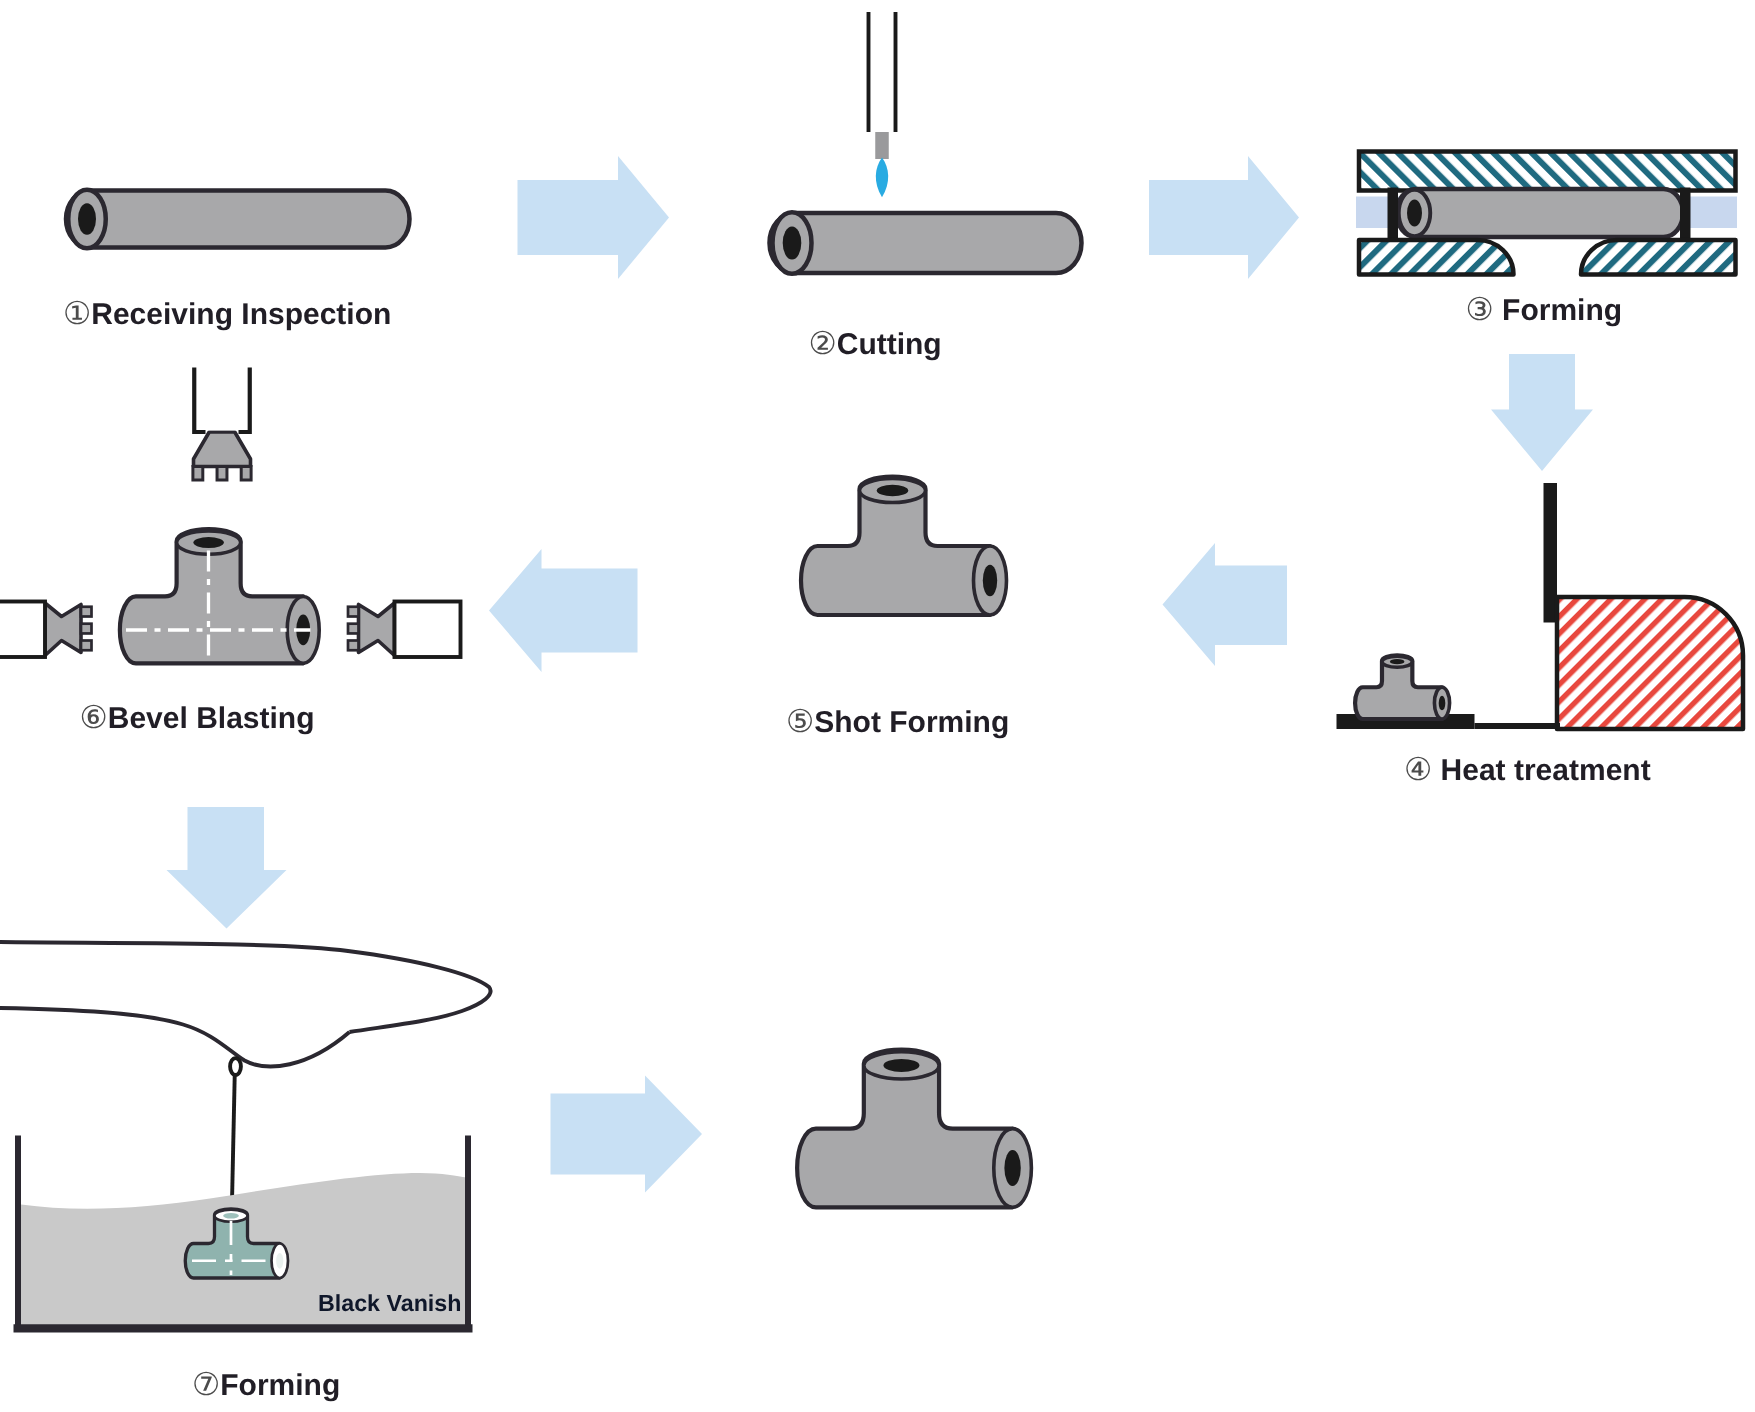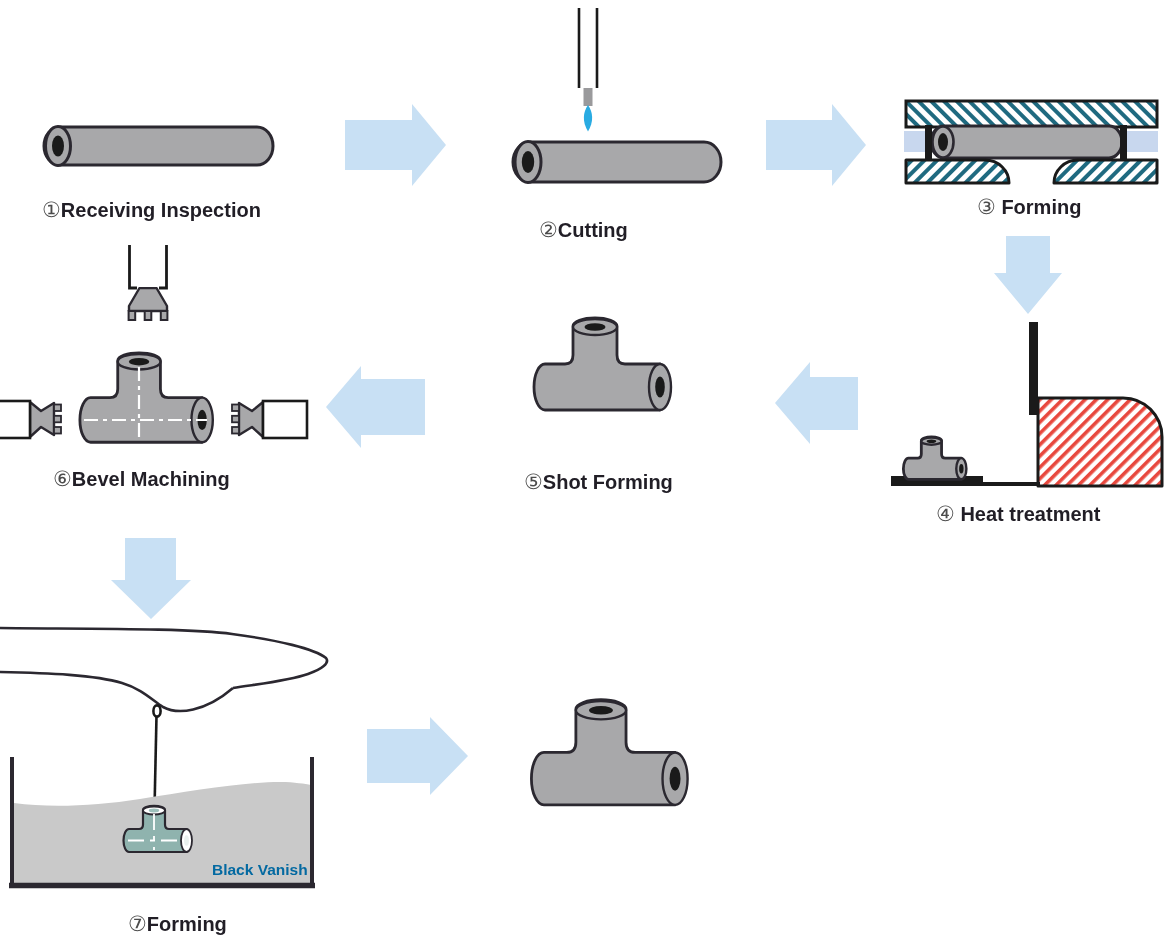--- a/index.html
+++ b/index.html
@@ -14,21 +14,21 @@
   }
   .step-label .num {
     font-weight:normal; color:#4c4c4c; font-size:21px;
   }
   .step-label.l8 {
     font-family:"DejaVu Sans", sans-serif; font-weight:normal;
     font-size:22px; color:#1d1d1d; line-height:25px;
   }
   .tank-label {
     position:absolute; left:212px; top:861px; width:92px;
-    font-weight:bold; font-size:15.5px; color:#0369a1; text-align:right;
+    font-weight:bold; font-size:15.5px; color:#0f172a; text-align:right;
     white-space:nowrap;
   }
 </style>
 </head>
 <body>
 
 <div class="canvas">
 
   <svg class="art" width="1170" height="941" viewBox="0 0 1170 941">
     <defs>
@@ -188,21 +188,21 @@
 
   <div class="step-label" style="left:936px; top:503px;text-align:right;">
     <span class="num">④</span><span> Heat treatment</span>
   </div>
 
   <div class="step-label" style="left:524px; top:471px;">
     <span class="num">⑤</span><span>Shot Forming</span>
   </div>
 
   <div class="step-label" style="left:53px; top:468px;">
-    <span class="num">⑥</span><span>Bevel Machining</span>
+    <span class="num">⑥</span><span>Bevel Blasting</span>
   </div>
 
   <div class="step-label" style="left:128px; top:913px;">
     <span class="num">⑦</span><span>Forming</span>
   </div>
 
 
   <div class="tank-label">Black Vanish</div>
 
 </div>

